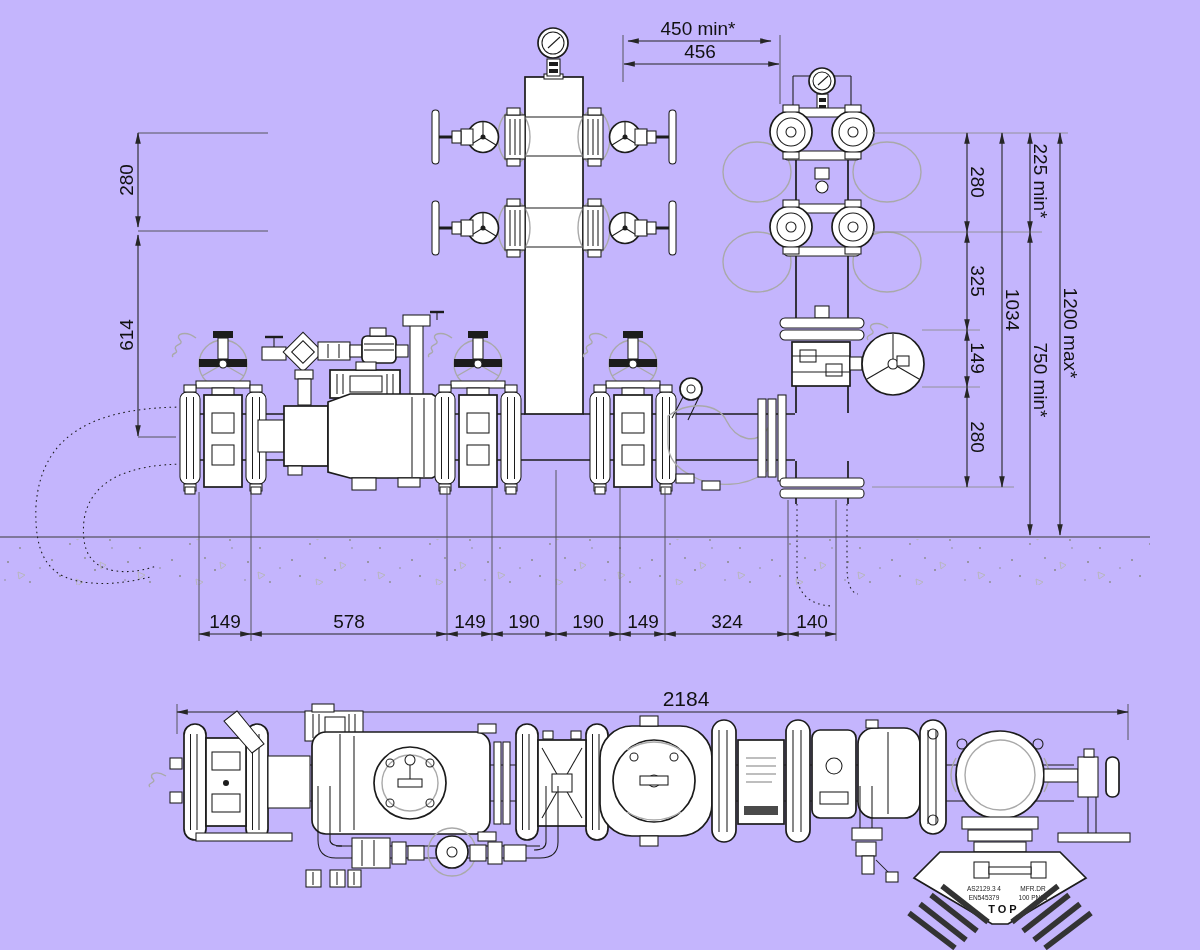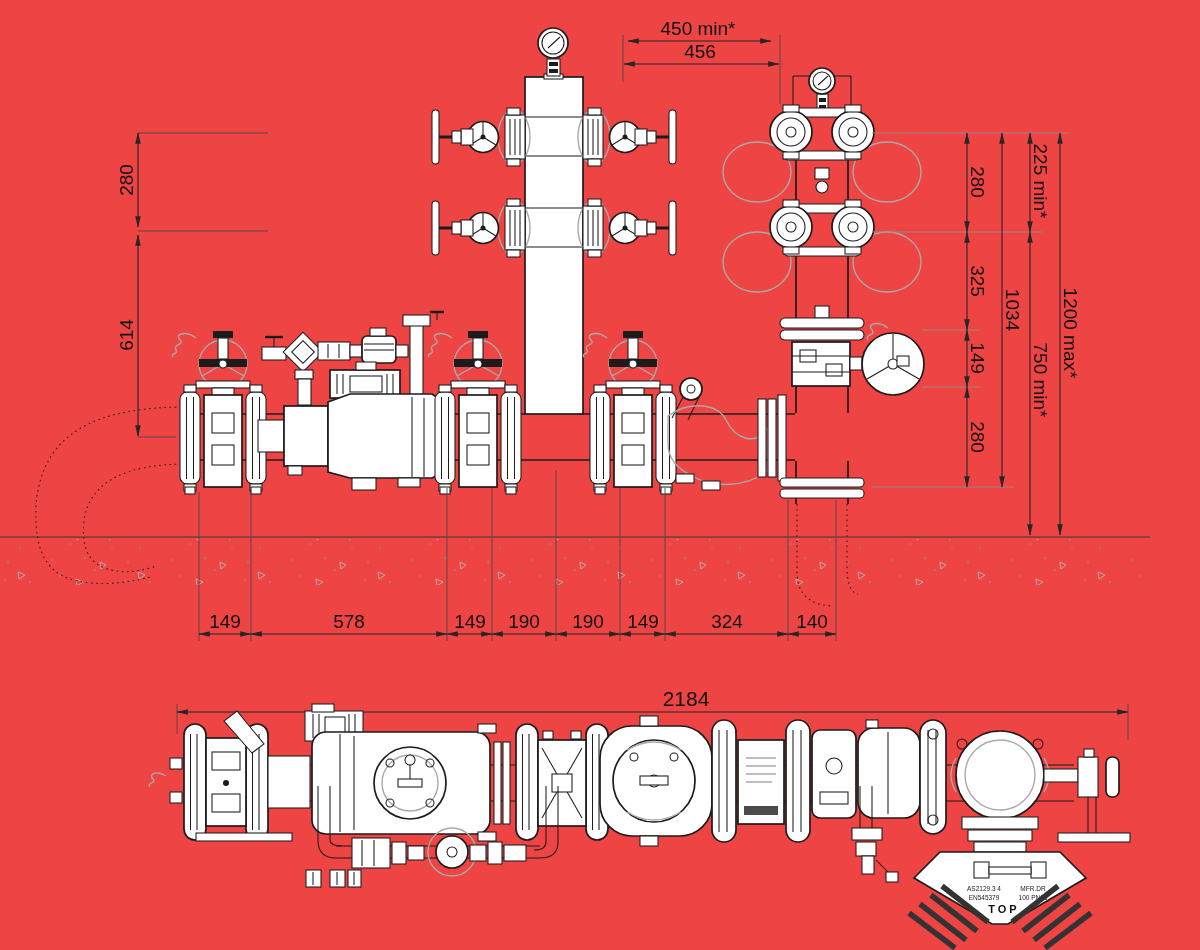--- a/index.html
+++ b/index.html
@@ -1,16 +1,16 @@
 <!DOCTYPE html>
 <html><head>
 <meta charset="utf-8">
 <style>
   html,body{margin:0;padding:0;background:#ffffff;}
-  .stage{position:relative;width:1200px;height:950px;background:#ef4444;overflow:hidden;
+  .stage{position:relative;width:1200px;height:950px;background:#c4b5fd;overflow:hidden;
          font-family:"Liberation Sans", sans-serif;}
   svg{position:absolute;left:0;top:0;}
   .ln{fill:none;stroke:#1c1c1c;stroke-width:1.7;}
   .thin{fill:none;stroke:#1c1c1c;stroke-width:1.05;}
   .lt{fill:none;stroke:#a9a9a9;stroke-width:1.4;}
   .dot{stroke-dasharray:1.6 3.6;}
   .fillw{fill:#ffffff;}
   .blkf{fill:#1c1c1c;stroke:none;}
   .dim{fill:none;stroke:#262626;stroke-width:1.1;}
   .ext{fill:none;stroke:#4a4a4a;stroke-width:0.9;}

